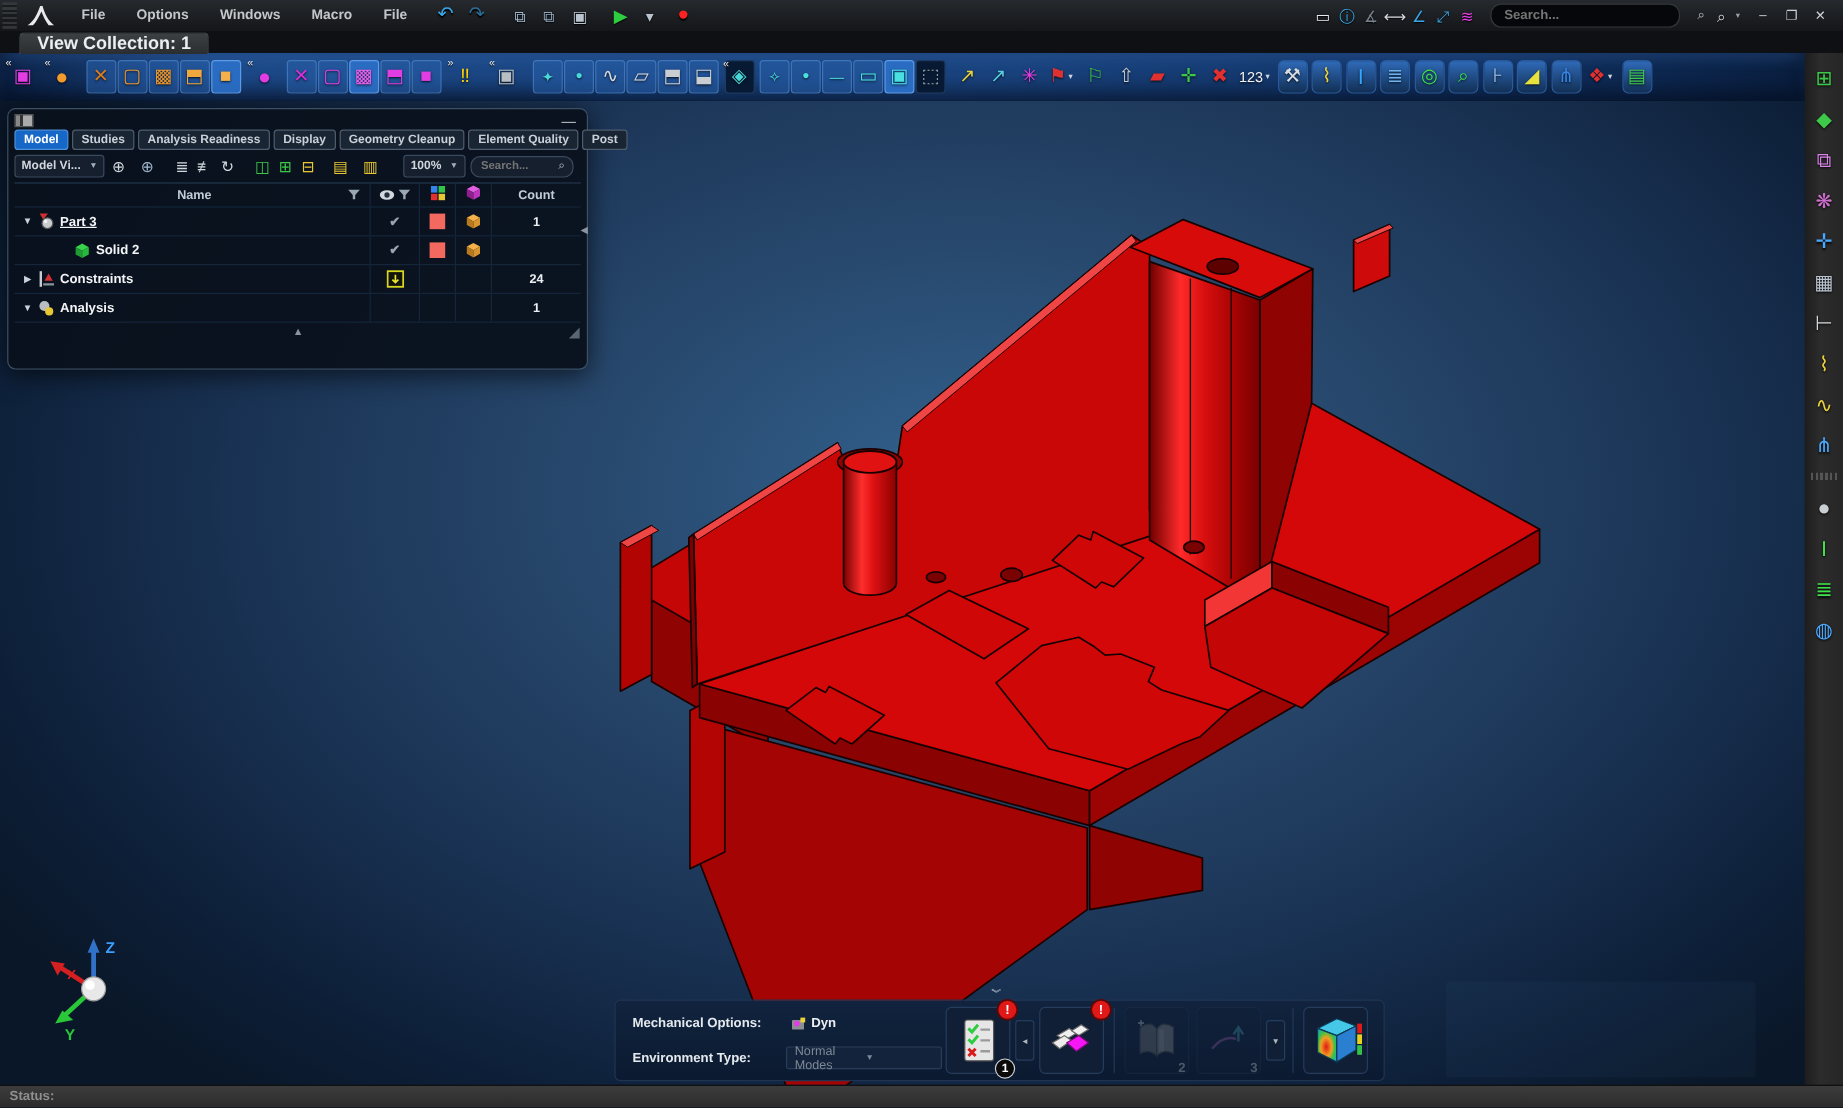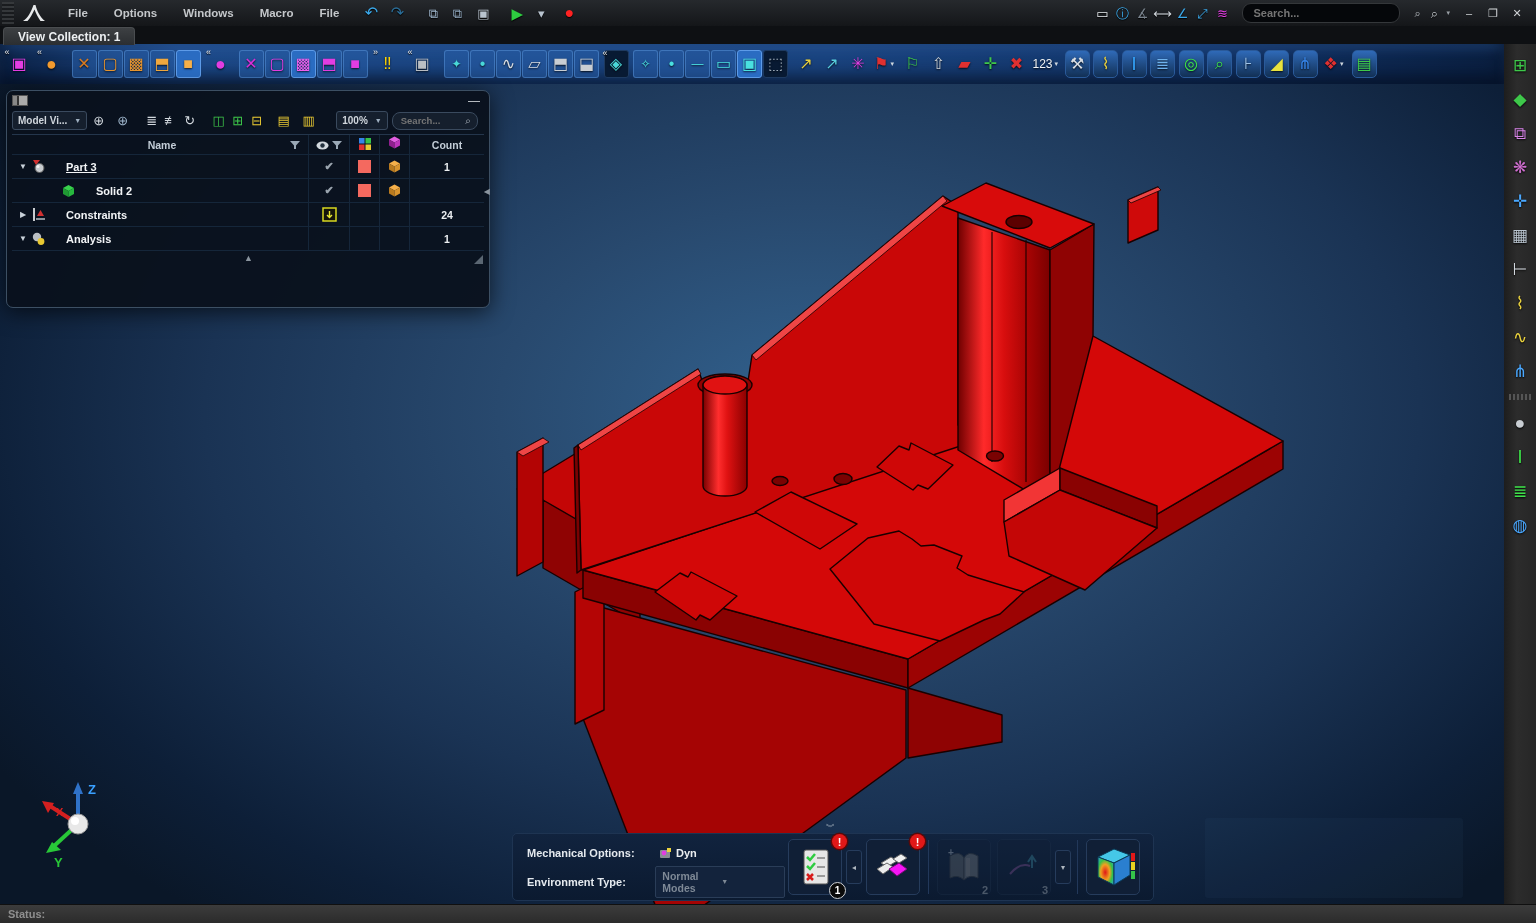--- a/index.html
+++ b/index.html
@@ -20,23 +20,23 @@
   .search-pill{width:140px;height:18px;background:#05070a;border:1px solid #34373a;border-radius:9px;
                display:flex;align-items:center;padding:0 8px;gap:6px;}
   .search-pill input{flex:1;background:transparent;border:0;outline:none;color:#9aa0a6;
                      font-size:11px;font-weight:bold;font-family:"Liberation Sans",sans-serif;}
   .search-pill .mag{color:#b9bec3;font-size:11px;}
   .winbtns{display:flex;gap:10px;margin-left:10px;padding-right:8px;}
   .winbtn{color:#cfd2d5;font-size:11px;width:14px;text-align:center;}
 
   
   .tabbar{position:absolute;left:0;top:26px;width:1536px;height:18px;background:#0e1013;z-index:30;}
-  .vtab{position:absolute;left:3px;top:1px;height:17px;padding:0 14px;background:linear-gradient(#3d4043,#2b2e31);
+  .vtab{position:absolute;left:16px;top:1px;height:17px;padding:0 14px;background:linear-gradient(#3d4043,#2b2e31);
         border:1px solid #4a4d50;border-bottom:none;border-radius:4px 4px 0 0;
-        display:flex;align-items:center;font-size:12px;font-weight:bold;color:#eceff1;}
+        display:flex;align-items:center;font-size:15px;font-weight:bold;color:#eceff1;}
 
   
   .toolbar{position:absolute;left:0;top:44px;width:1504px;height:40px;z-index:25;
            background:linear-gradient(90deg,#0c2348 0%,#1d4a8a 12%,#1a4480 55%,#123468 80%,#0a1f40 100%);
            box-shadow:inset 0 -8px 18px rgba(3,10,25,.7), inset 0 6px 10px rgba(70,130,210,.25);
            display:flex;align-items:center;padding-left:6px;box-sizing:border-box;}
   .ticn{min-width:25px;height:28px;display:flex;align-items:center;justify-content:center;
         position:relative;border-radius:3px;margin:0 .5px;box-sizing:border-box;}
   .ticn .g{font-size:16px;line-height:1;text-shadow:0 1px 2px rgba(0,0,0,.8);}
   .b-sel{background:rgba(40,95,170,.55);border:1px solid rgba(90,150,220,.5);}
@@ -86,41 +86,41 @@
   .c-vis{width:40px;display:flex;align-items:center;justify-content:center;border-left:1px solid #15263a;align-self:stretch;}
   .c-col{width:29px;display:flex;align-items:center;justify-content:center;border-left:1px solid #15263a;align-self:stretch;}
   .c-rep{width:29px;display:flex;align-items:center;justify-content:center;border-left:1px solid #15263a;align-self:stretch;}
   .c-count{flex:1;display:flex;align-items:center;justify-content:center;border-left:1px solid #15263a;align-self:stretch;
            font-size:10.5px;font-weight:bold;color:#eceff1;}
   .hdr-label{font-size:10.5px;font-weight:bold;color:#c2ccd6;}
   .c-name .hdr-label{margin:15px auto;}
   .hdr-funnel{position:absolute;right:8px;}
   .expander{width:14px;font-size:8px;color:#c9d2da;text-align:center;}
   .rowicon{width:17px;display:flex;justify-content:center;}
-  .rowlabel{font-size:11px;font-weight:bold;color:#f2f4f6;margin-left:19px;white-space:nowrap;}
+  .rowlabel{font-size:11px;font-weight:bold;color:#f2f4f6;margin-left:3px;white-space:nowrap;}
   .rowlabel.u{text-decoration:underline;}
   .checkmark{color:#9aa4ae;font-size:11px;font-weight:bold;}
   .colorchip{width:13px;height:13px;}
   .panel-foot{height:14px;display:flex;align-items:center;justify-content:center;position:relative;}
   .foot-handle{color:#8a949e;font-size:9px;letter-spacing:-1px;}
   .foot-resize{position:absolute;right:1px;bottom:1px;width:0;height:0;border-left:9px solid transparent;border-bottom:9px solid #5a6672;}
   .side-handle{position:absolute;right:-1px;top:96px;color:#8a949e;font-size:8px;}
 
   
   .bpanel{position:absolute;left:512px;top:833px;width:642px;height:68px;z-index:35;
           background:linear-gradient(#11233e,#0b1a30);border:1px solid #1e3452;border-radius:5px;
           display:flex;align-items:center;box-sizing:border-box;padding-left:14px;}
   .bp-chev{position:absolute;left:300px;top:-14px;width:34px;height:13px;display:flex;align-items:center;justify-content:center;
            color:#c9d2da;font-size:9px;letter-spacing:-1px;line-height:4px;flex-direction:column;}
   .bp-labels{display:flex;flex-direction:column;gap:9px;width:258px;}
   .bp-row{display:flex;align-items:center;height:20px;}
   .bp-label{font-size:11px;font-weight:bold;color:#e4e9ee;width:132px;}
   .bp-val{font-size:11px;font-weight:bold;color:#eceff1;display:flex;align-items:center;gap:3px;}
   .bp-select{width:133px;height:19px;background:#13233c;border:1px solid #2a3d58;border-radius:2px;
-             display:flex;align-items:center;padding:15px 6px;box-sizing:border-box;font-weight:bold;}
+             display:flex;align-items:center;padding:2px 6px;box-sizing:border-box;}
   .bp-select span{flex:1;font-size:10.5px;color:#7e8render;color:#7e8996;}
   .bp-select .dd{font-size:7px;color:#7e8996;}
   .bp-btns{display:flex;align-items:center;height:100%;}
   .bbtn{width:52px;height:54px;background:#101f36;border:1px solid #263c5c;border-radius:5px;margin:0 3px;
         display:flex;align-items:center;justify-content:center;position:relative;}
   .bbtn.dim{opacity:.45;border-color:#1c2e47;}
   .bbtn-sm{width:14px;height:32px;background:#101f36;border:1px solid #263c5c;border-radius:3px;margin:0 1px;
            display:flex;align-items:center;justify-content:center;color:#aeb6be;font-size:8px;}
   .badge-alert{position:absolute;top:-6px;right:-6px;width:15px;height:15px;border-radius:50%;background:#e01818;
                color:#fff;font-size:11px;font-weight:bold;display:flex;align-items:center;justify-content:center;box-shadow:0 0 0 1.5px #5a0808;}
@@ -502,20 +502,29 @@
         <span class="g" style="color: rgb(74, 168, 255);">◍</span>
       </div>
     </div>
 </div>
 
 <div class="panel">
   <div class="panel-head">
     <div class="ph-icon"></div>
     <div class="ph-min">—</div>
   </div>
+  <div class="ptabs" id="panel-tabs">
+      <div class="ptab active">Model</div>
+      <div class="ptab">Studies</div>
+      <div class="ptab">Analysis Readiness</div>
+      <div class="ptab">Display</div>
+      <div class="ptab">Geometry Cleanup</div>
+      <div class="ptab">Element Quality</div>
+      <div class="ptab">Post</div>
+    </div>
   <div class="ptoolbar">
     <div class="pdd">
       <span>Model Vi...</span>
         <span class="dd">▼</span>
     </div>
     <div id="panel-ticons" style="display:flex;align-items:center">
         <div class="pticn">
           <span class="g" style="color: rgb(210, 216, 222);">⊕</span>
         </div>
         <div class="pticn" style="margin-left: 5px;">

